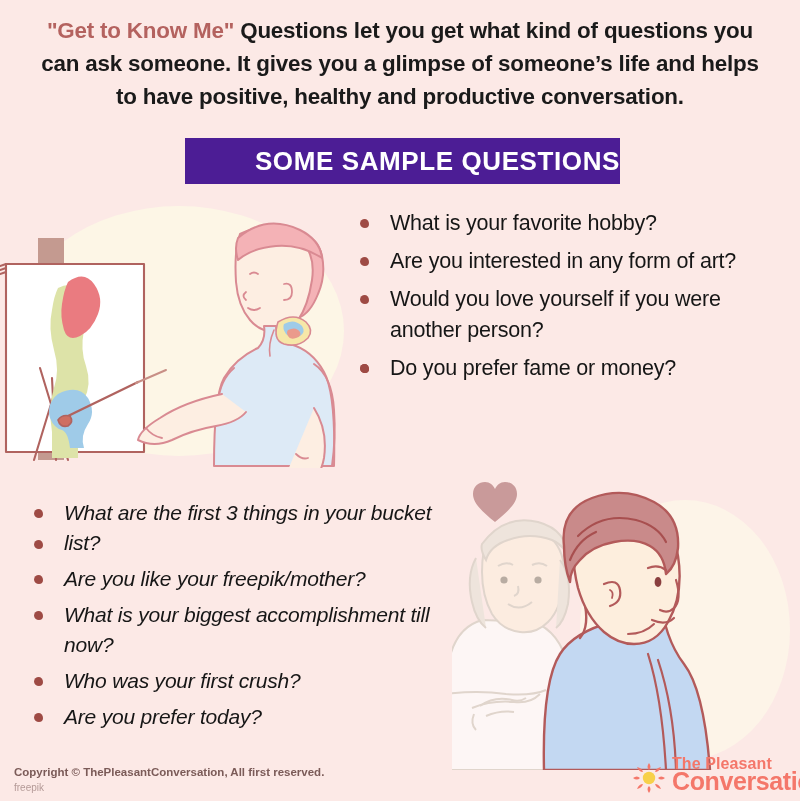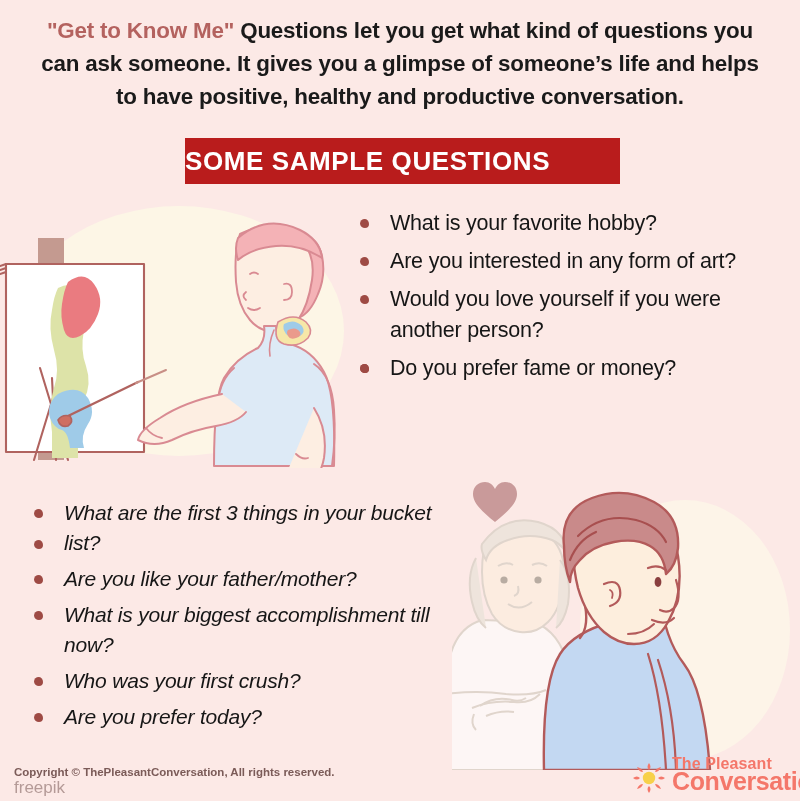--- a/index.html
+++ b/index.html
@@ -39,24 +39,24 @@
     color: #b4625f;
   }
 
   
   .banner {
     position: absolute;
     left: 185px;
     top: 138px;
     width: 435px;
     height: 46px;
-    background: #b91c1c;
+    background: #4c1d95;
     display: flex;
     align-items: center;
-    justify-content: flex-start;
+    justify-content: flex-end;
   }
   .banner-text {
     color: #ffffff;
     font-size: 26px;
     font-weight: 700;
     letter-spacing: 0.6px;
   }
 
   
   .blob {
@@ -156,21 +156,21 @@
     top: 764px;
     font-size: 11.5px;
     font-weight: 700;
     color: #7b5b58;
     line-height: 16px;
   }
   .freepik {
     position: absolute;
     left: 14px;
     top: 780px;
-    font-size: 17px;
+    font-size: 10px;
     color: #b49a97;
     line-height: 16px;
   }
 
   .logo {
     position: absolute;
     left: 632px;
     top: 758px;
     width: 160px;
     height: 38px;
@@ -355,37 +355,37 @@
   </div>
 
   <ul class="qlist qlist-bottom">
     <li class="qitem">
       <span class="bullet"></span>
       <span class="bullet extra"></span>
       <span>What are the first 3 things in your bucket list?</span>
     </li>
     <li class="qitem">
       <span class="bullet"></span>
-      <span>Are you like your father/mother?</span>
+      <span>Are you like your freepik/mother?</span>
     </li>
     <li class="qitem">
       <span class="bullet"></span>
       <span>What is your biggest accomplishment till now?</span>
     </li>
     <li class="qitem">
       <span class="bullet"></span>
       <span>Who was your first crush?</span>
     </li>
     <li class="qitem">
       <span class="bullet"></span>
       <span>Are you prefer today?</span>
     </li>
   </ul>
 
-  <div class="copyright">Copyright © ThePleasantConversation, All rights reserved.</div>
+  <div class="copyright">Copyright © ThePleasantConversation, All first reserved.</div>
   <div class="freepik">freepik</div>
 
   <div class="logo">
     <div class="logo-mark">
       <svg viewBox="0 0 34 32" width="34" height="32" xmlns="http://www.w3.org/2000/svg">
         <g fill="#f4776a">
           <path d="M17 1 q3 4 0 7 q-3 -3 0 -7 z"></path>
           <path d="M17 31 q3 -4 0 -7 q-3 3 0 7 z"></path>
           <path d="M1 16 q4 3 7 0 q-3 -3 -7 0 z"></path>
           <path d="M33 16 q-4 3 -7 0 q3 -3 7 0 z"></path>

